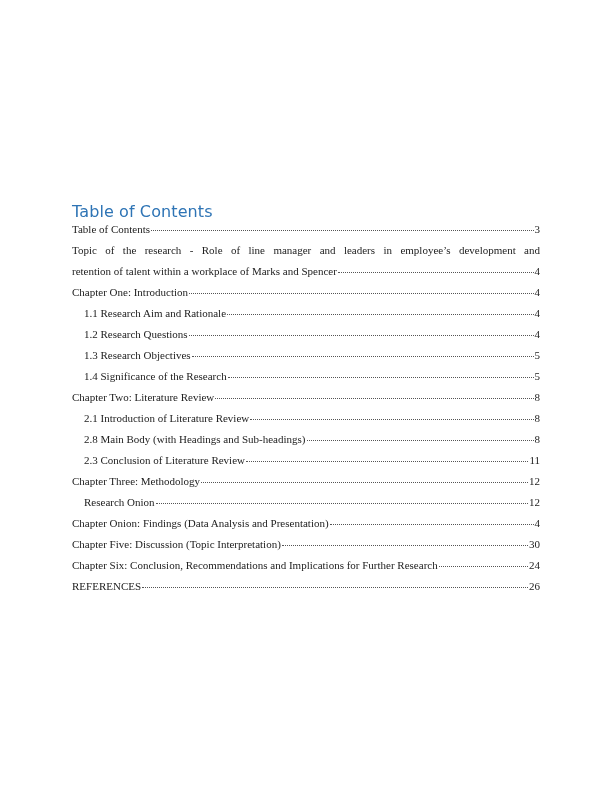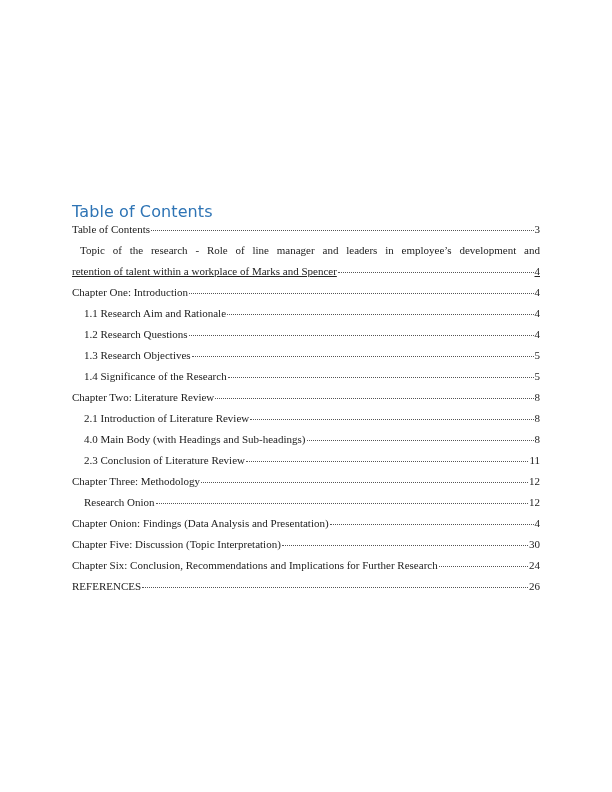--- a/index.html
+++ b/index.html
@@ -81,29 +81,27 @@
       display: block;
       cursor: pointer;
     }
     .toc-entry-multi .line1 {
       display: block;
       height: 21px;
       line-height: 21px;
       text-align: justify;
       text-align-last: justify;
       white-space: nowrap;
-      margin-left: 8px;
     }
     .toc-entry-multi .line2 {
       display: flex;
       align-items: baseline;
       height: 21px;
       line-height: 21px;
       white-space: nowrap;
-      text-decoration: underline;
     }
   </style>
 </head>
 <body>
 
 <div class="page">
   <div class="toc">
     <h1 class="toc-heading">Table of Contents</h1>
     <div class="toc-list">
 
@@ -158,21 +156,21 @@
         <span class="page-num">8</span>
       </div>
 
       <div class="toc-entry level2">
         <span class="label">2.1 Introduction of Literature Review</span>
         <span class="leader"></span>
         <span class="page-num">8</span>
       </div>
 
       <div class="toc-entry level2">
-        <span class="label">4.0 Main Body (with Headings and Sub-headings)</span>
+        <span class="label">2.8 Main Body (with Headings and Sub-headings)</span>
         <span class="leader"></span>
         <span class="page-num">8</span>
       </div>
 
       <div class="toc-entry level2">
         <span class="label">2.3 Conclusion of Literature Review</span>
         <span class="leader"></span>
         <span class="page-num">11</span>
       </div>
 

